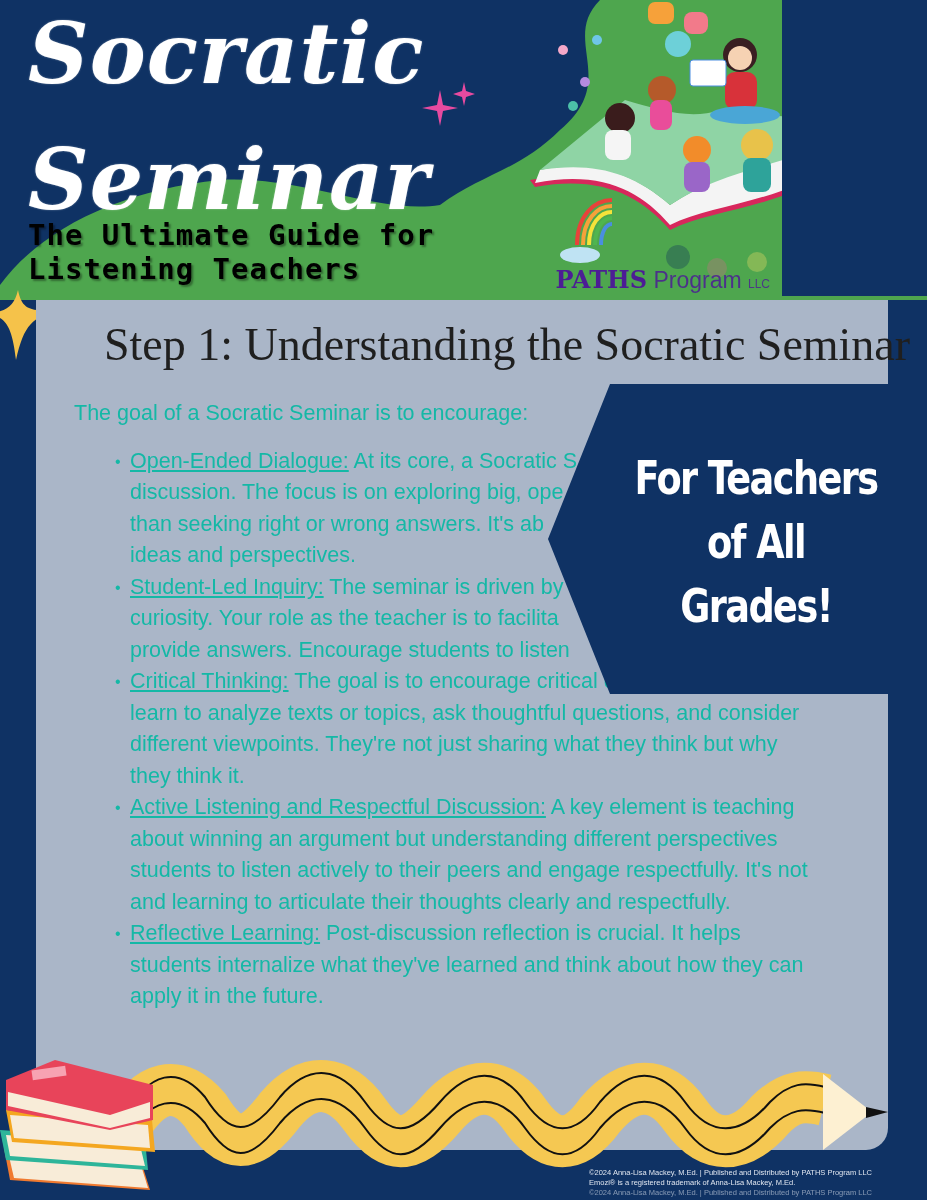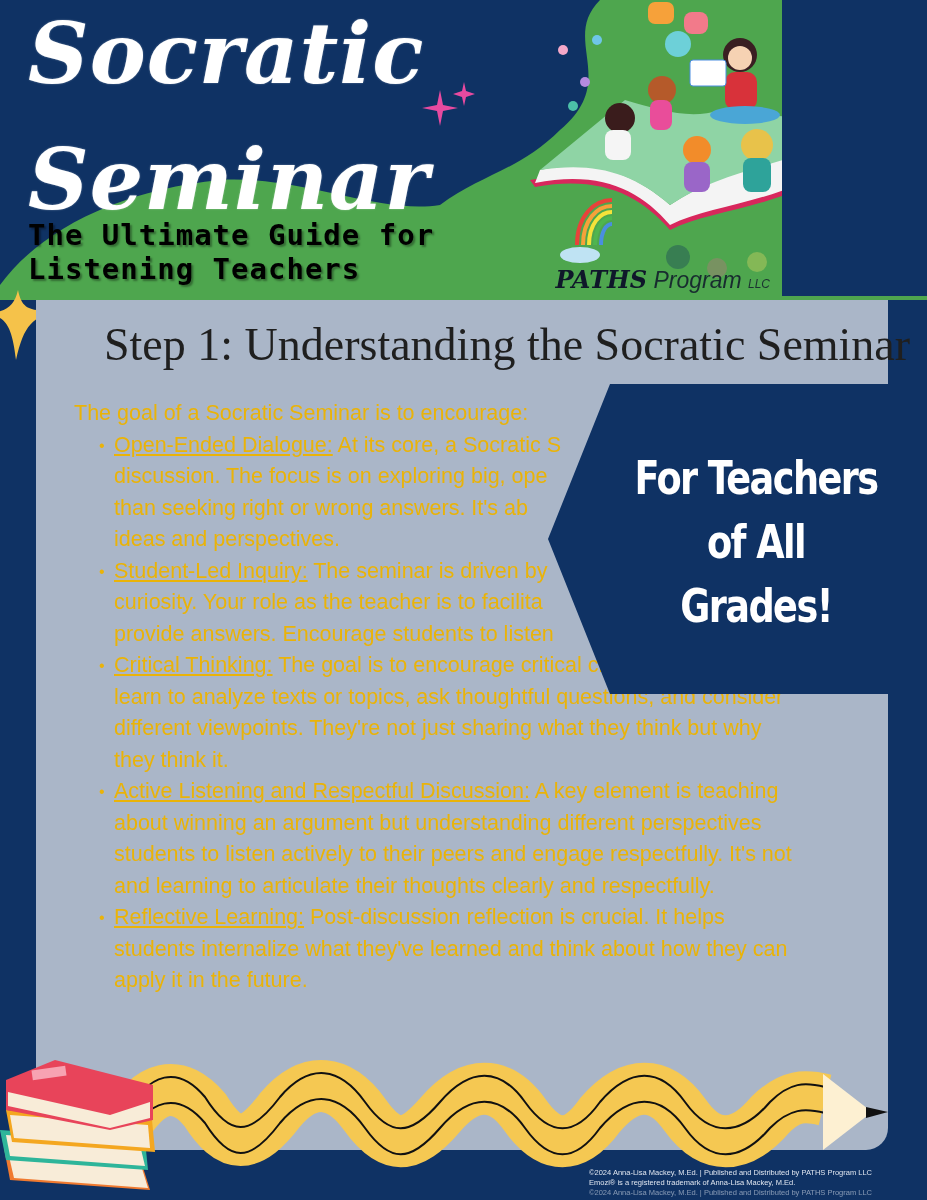--- a/index.html
+++ b/index.html
@@ -3,30 +3,30 @@
 <meta charset="utf-8">
 <style>
   html,body{margin:0;padding:0;}
   body{width:927px;height:1200px;position:relative;overflow:hidden;background:#0f3264;font-family:"Liberation Sans",sans-serif;}
   .header{position:absolute;left:0;top:0;width:782px;height:298px;background:#4ea64e;overflow:hidden;}
   .header svg.bg{position:absolute;left:0;top:0;}
   .title{position:absolute;left:28px;color:#fff;font-family:"DejaVu Serif",serif;font-weight:bold;font-style:italic;font-size:84px;letter-spacing:1px;line-height:1;text-shadow:0 0 2px rgba(255,255,255,.4);}
   .title.l1{top:12px;}
   .title.l2{top:138px;}
   .subtitle{position:absolute;left:28px;top:218px;color:#000000;font-family:"DejaVu Sans Mono",monospace;font-weight:bold;font-size:29px;line-height:34px;letter-spacing:1px;text-shadow:2px 2px 2px rgba(0,0,0,.35);}
-  .logo{position:absolute;right:12px;top:265px;color:#0f172a;font-size:23px;white-space:nowrap;font-style:italic;}
+  .logo{position:absolute;right:12px;top:265px;color:#4c1d95;font-size:23px;white-space:nowrap;}
   .logo b{font-family:"DejaVu Serif",serif;font-weight:bold;font-size:24px;}
   .logo span.p{opacity:.85;}
   .logo small{font-size:12px;opacity:.8;}
   .green-strip{position:absolute;left:0;top:296px;width:927px;height:4px;background:#4ea64e;}
   .panel{position:absolute;left:36px;top:300px;width:852px;height:850px;background:#aab6c8;border-radius:0 0 22px 0;}
   .step-title{position:absolute;left:104px;top:318px;font-size:46px;color:#1f1f1f;font-family:Liberation Serif, serif;}
-  .body{position:absolute;left:74px;top:398px;font-size:21.5px;color:#eab308;line-height:31.5px;}
+  .body{position:absolute;left:74px;top:398px;font-size:21.5px;color:#14b8a6;line-height:31.5px;}
   .intro{white-space:nowrap;}
-  ul{margin:0;padding:0 0 0 40px;list-style:none;}
+  ul{margin:16px;padding:0 0 0 40px;list-style:none;}
   li{position:relative;}
   li:before{content:"•";position:absolute;left:-15px;top:0;font-size:16px;}
   .line{display:block;white-space:nowrap;}
   .term{text-decoration:underline;}
   .chevron{position:absolute;left:548px;top:384px;width:379px;height:310px;}
   .chev-text{position:absolute;left:596px;top:446px;width:320px;color:#fff;font-family:"DejaVu Sans",sans-serif;font-weight:bold;font-size:47px;line-height:64px;text-align:center;letter-spacing:-2px;transform:scaleX(0.78);transform-origin:center;}
   .footer-art{position:absolute;left:0;top:1040px;width:927px;height:160px;}
   .copyright{position:absolute;right:8px;top:1168px;color:#dfe5ef;font-size:7.5px;line-height:10px;width:330px;}
   .copyright .faint{opacity:.55;}
 </style>

